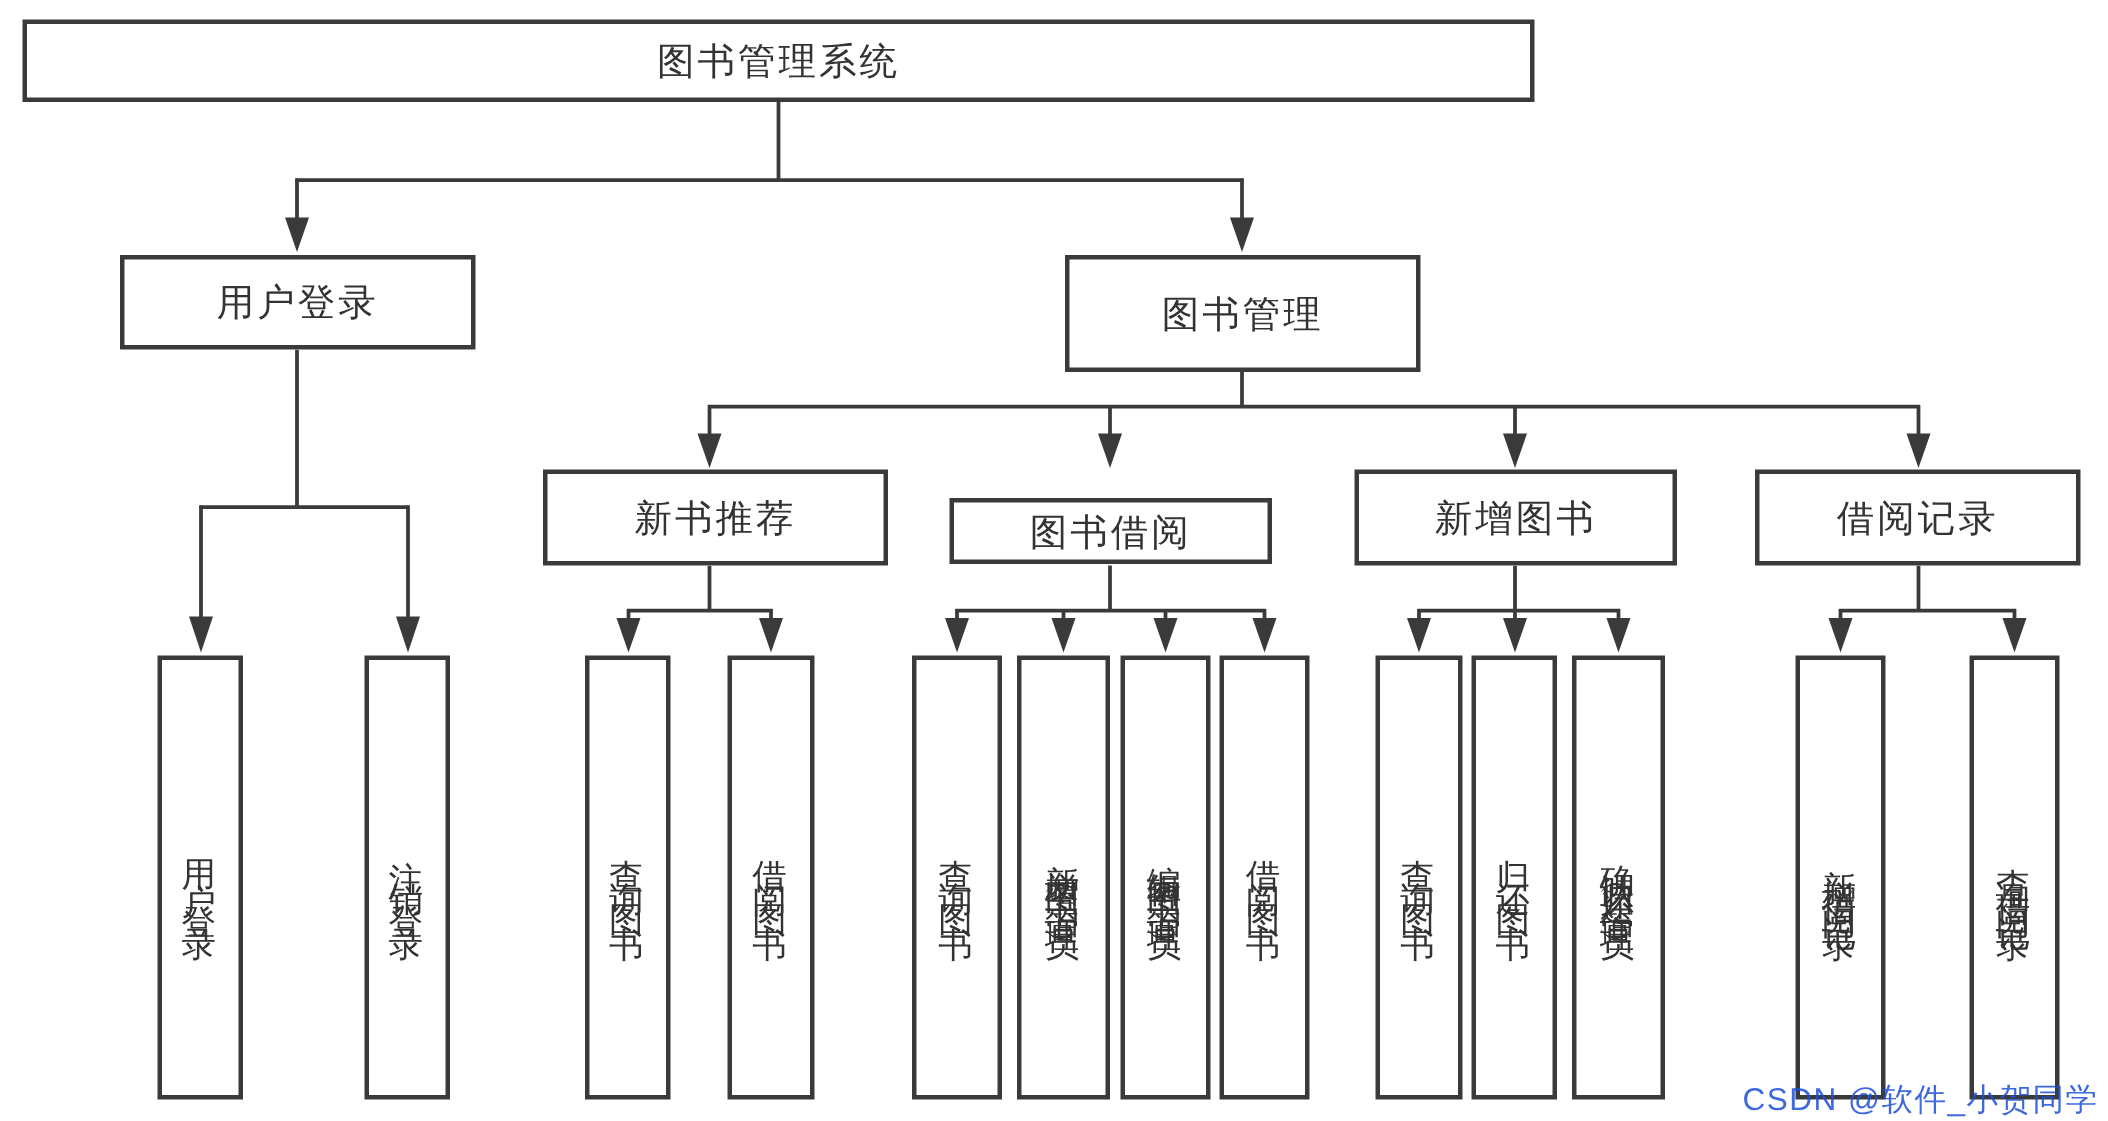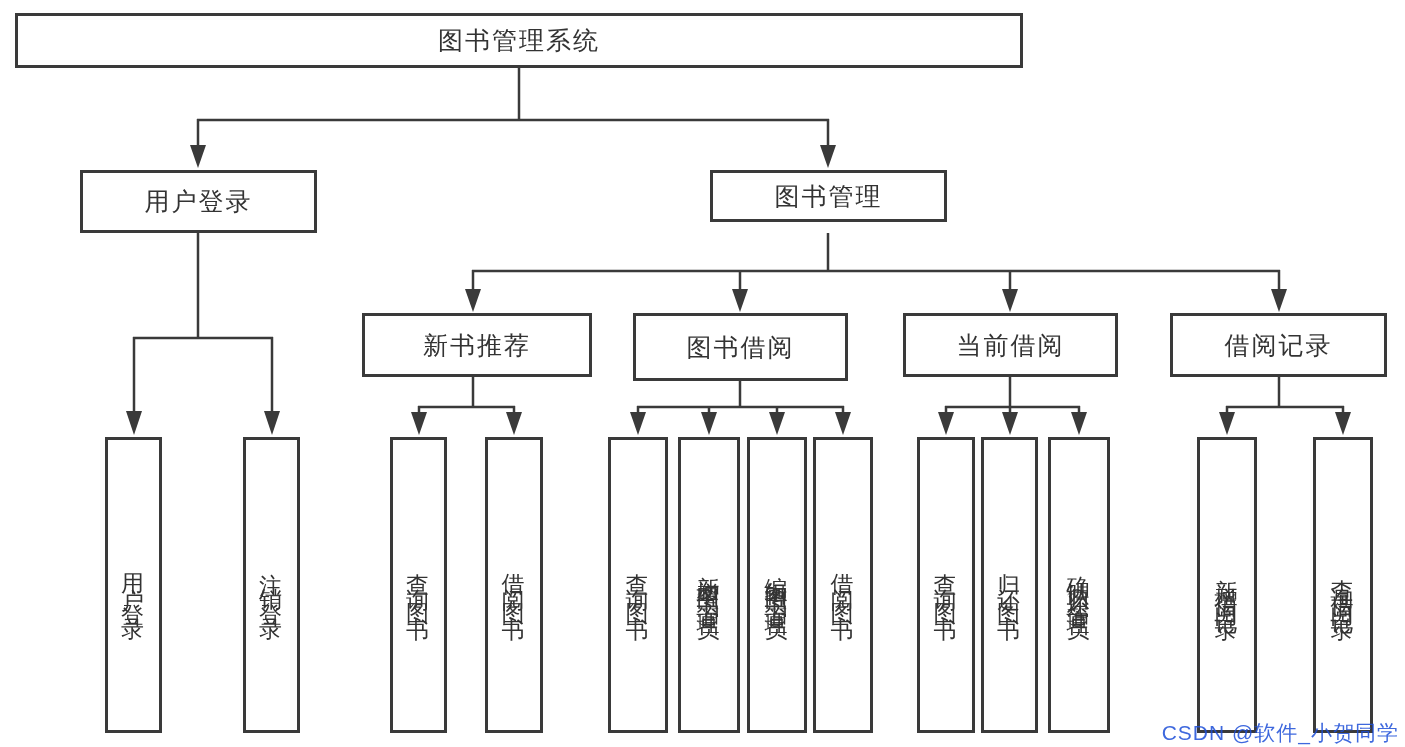--- a/index.html
+++ b/index.html
@@ -10,23 +10,23 @@
     position:absolute;
     border:3px solid #3a3a3a;
     background:#ffffff;
     box-sizing:border-box;
     display:flex;align-items:center;justify-content:center;
     color:#333333;
   }
   .hlabel{font-size:25px;letter-spacing:2px;}
   .root{left:15px;top:13px;width:1008px;height:55px;}
   .l2a{left:80px;top:170px;width:237px;height:63px;}
-  .l2b{left:710px;top:170px;width:237px;height:52px;}
+  .l2b{left:710px;top:170px;width:237px;height:78px;}
   .m1{left:362px;top:313px;width:230px;height:64px;}
-  .m2{left:633px;top:313px;width:215px;height:68px;}
+  .m2{left:633px;top:332px;width:215px;height:44px;}
   .m3{left:903px;top:313px;width:215px;height:64px;}
   .m4{left:1170px;top:313px;width:217px;height:64px;}
   .leaf{top:437px;height:296px;border-width:3px;}
   .lf1{left:105px;width:57px;}
   .lf2{left:243px;width:57px;}
   .lf3{left:390px;width:57px;}
   .lf4{left:485px;width:58px;}
   .lf5{left:608px;width:60px;}
   .lf6{left:678px;width:62px;}
   .lf7{left:747px;width:60px;}
@@ -138,21 +138,21 @@
     <span>图书管理</span>
   </div>
 
   <div class="box m1 hlabel">
     <span>新书推荐</span>
   </div>
   <div class="box m2 hlabel">
     <span>图书借阅</span>
   </div>
   <div class="box m3 hlabel">
-    <span>当前借阅</span>
+    <span>新增图书</span>
   </div>
   <div class="box m4 hlabel">
     <span>借阅记录</span>
   </div>
 
   <div class="box leaf lf1">
     <span class="vtext sp4">用户登录</span>
   </div>
   <div class="box leaf lf2">
     <span class="vtext sp4">注销登录</span>

